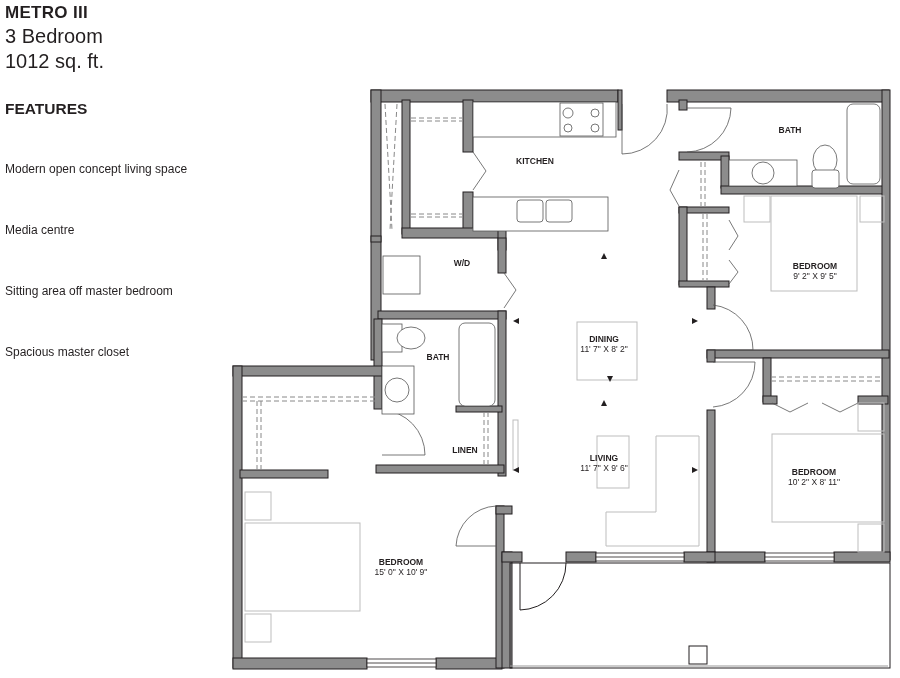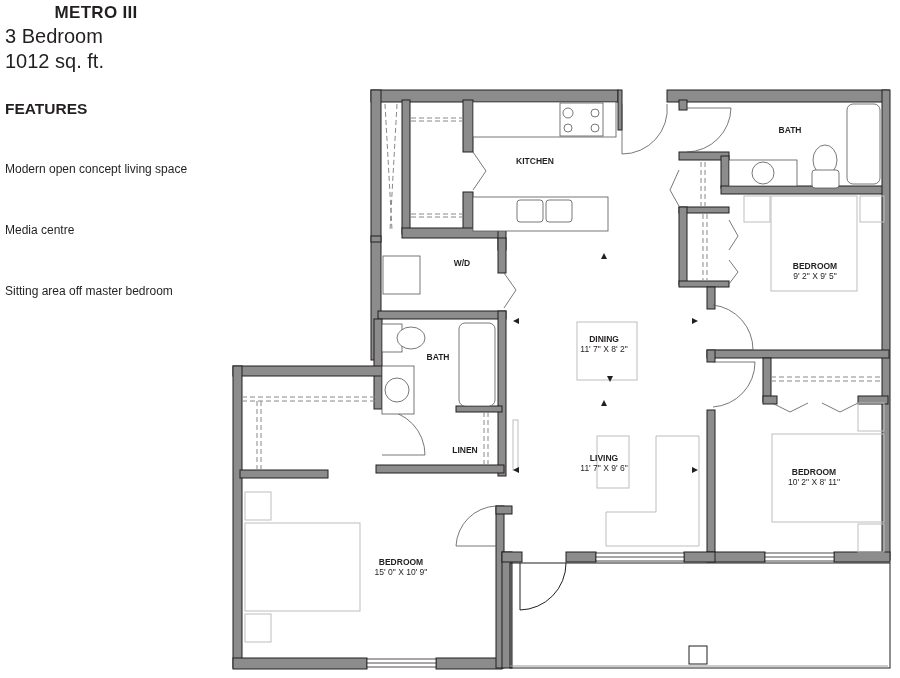--- a/index.html
+++ b/index.html
@@ -1,18 +1,18 @@
 <!DOCTYPE html>
 <html><head>
 <meta charset="utf-8">
 <style>
   html, body { margin: 0; padding: 0; background: #ffffff; }
   body { width: 900px; height: 678px; position: relative; overflow: hidden; font-family: "Liberation Sans", sans-serif; color: #231f20; }
   .info { position: absolute; left: 5px; top: 2px; }
-  .info .title { font-weight: bold; font-size: 17px; letter-spacing: 0.3px; line-height: 22px; margin: 0; text-align: center; }
+  .info .title { font-weight: bold; font-size: 17px; letter-spacing: 0.3px; line-height: 22px; margin: 0; }
   .info .line { font-size: 20px; line-height: 25px; margin: 0; }
   .info .gap { height: 22px; }
   .info .feat-h { font-weight: bold; font-size: 15.5px; line-height: 25px; margin: 0; }
   .info ul { list-style: none; padding: 0; margin: 0; }
   .info li { font-size: 12px; line-height: 25px; margin-top: 36px; }
   svg.plan { position: absolute; left: 0; top: 0; }
   .rl { font-family: "Liberation Sans", sans-serif; font-weight: bold; font-size: 8.5px; fill: #231f20; text-anchor: middle; }
   .rd { font-family: "Liberation Sans", sans-serif; font-size: 8.5px; fill: #231f20; text-anchor: middle; }
 </style>
 </head>
@@ -21,20 +21,21 @@
 <div class="info">
   <p class="title">METRO III</p>
   <p class="line">3 Bedroom</p>
   <p class="line">1012 sq. ft.</p>
   <div class="gap"></div>
   <p class="feat-h">FEATURES</p>
   <ul>
     <li>Modern open concept living space</li>
     <li>Media centre</li>
     <li>Sitting area off master bedroom</li>
+    <li>Spacious master closet</li>
   </ul>
 </div>
 
 <svg class="plan" width="900" height="678" viewBox="0 0 900 678" xmlns="http://www.w3.org/2000/svg">
 
   <g fill="#8c8c8c" stroke="#231f20" stroke-width="1">
 
     <rect x="371" y="90" width="247" height="12"></rect>
 
     <rect x="667" y="90" width="222" height="12"></rect>

